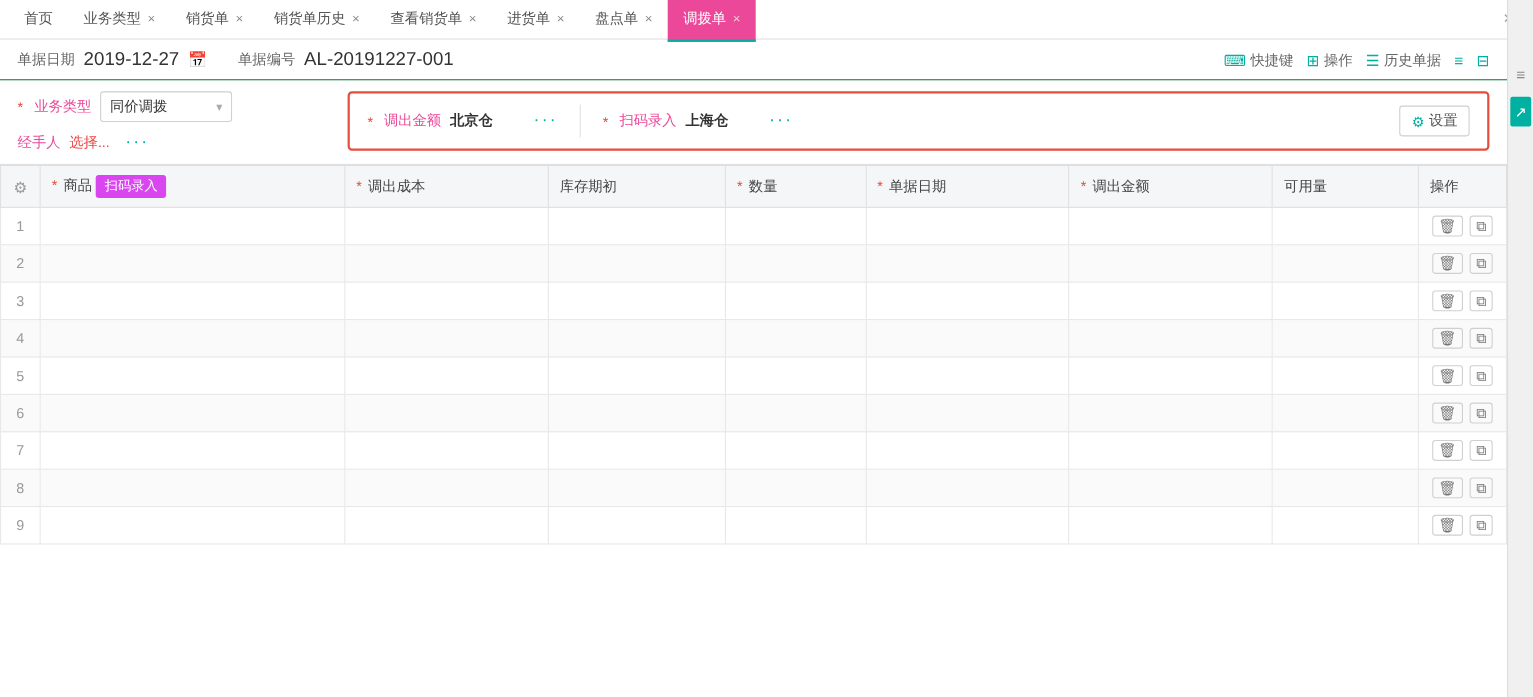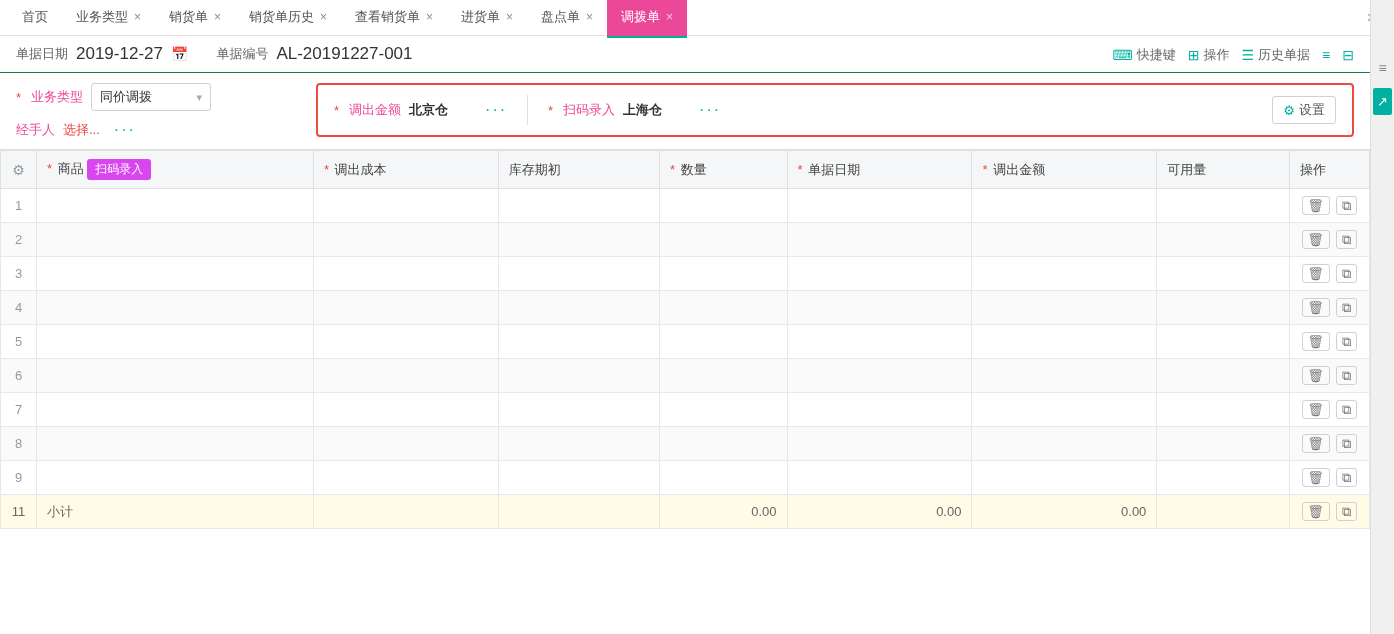--- a/index.html
+++ b/index.html
@@ -489,36 +489,20 @@
         <td></td>
         <td></td>
         <td></td>
         <td>
           <div class="action-cell">
             <button class="icon-btn">🗑</button>
             <button class="icon-btn">⧉</button>
           </div>
         </td>
       </tr>
-          <tr class="subtotal-row">
-        <td class="row-num">11</td>
-        <td>小计</td>
-        <td></td>
-        <td></td>
-        <td style="text-align:right;">0.00</td>
-        <td style="text-align:right;">0.00</td>
-        <td style="text-align:right;">0.00</td>
-        <td></td>
-        <td>
-          <div class="action-cell">
-            <button class="icon-btn">🗑</button>
-            <button class="icon-btn">⧉</button>
-          </div>
-        </td>
-      </tr>
         </tbody>
     </table>
   </div>
 
 </div>
 
 <div class="right-sidebar">
   <span class="sidebar-icon">≡</span>
   <span class="sidebar-icon teal">↗</span>
 </div>

